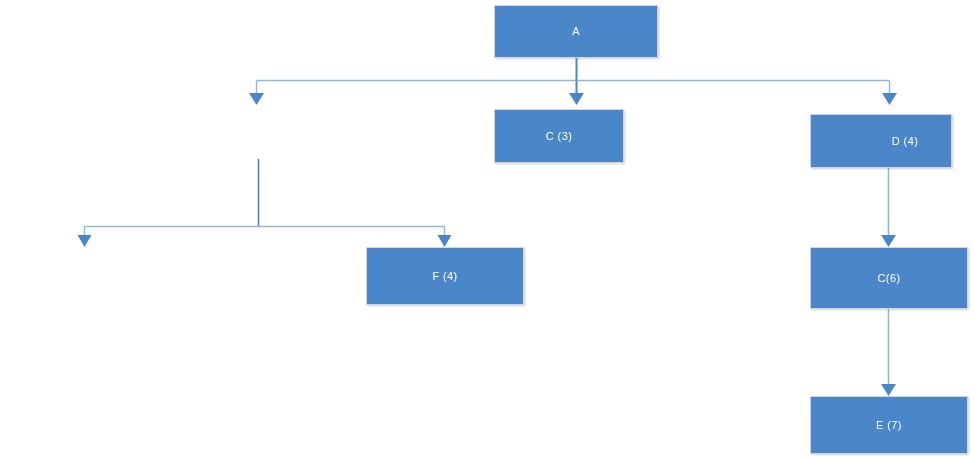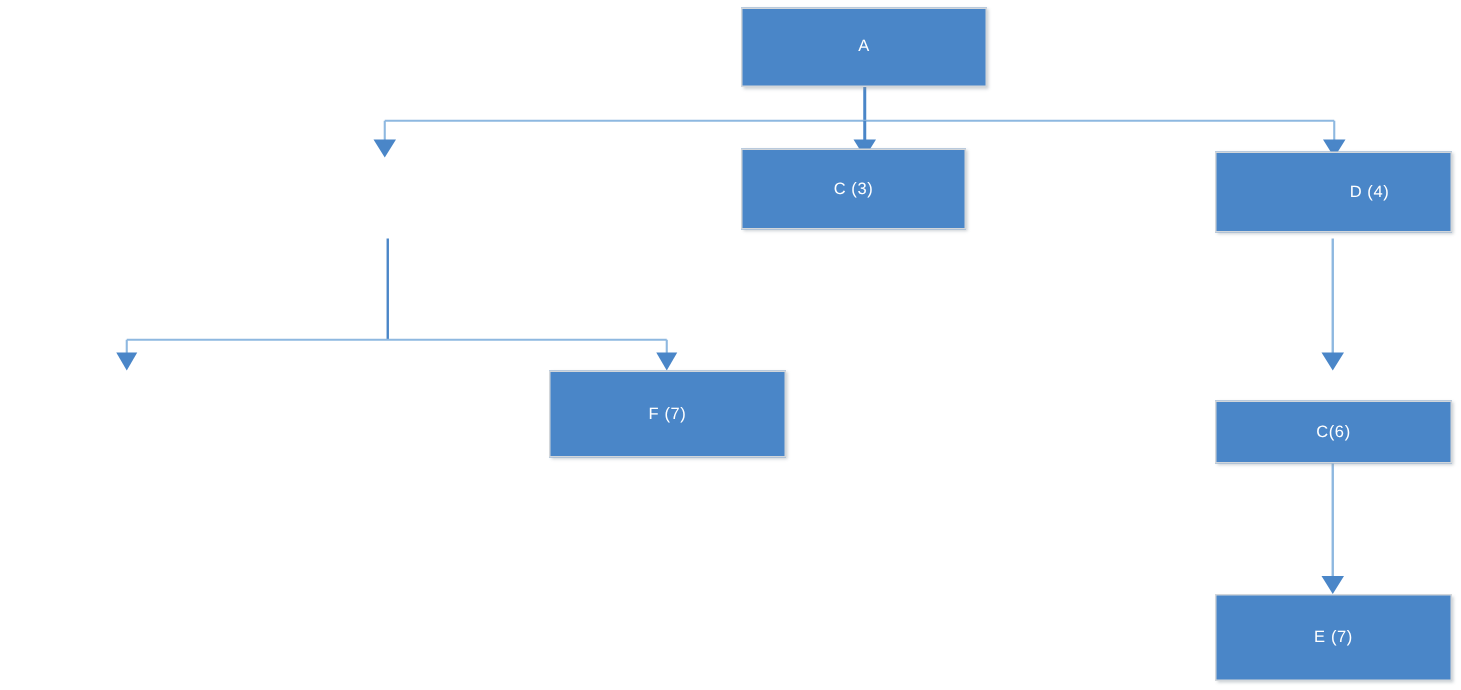--- a/index.html
+++ b/index.html
@@ -81,34 +81,34 @@
 
     <path d="M 888.5 305 L 888.5 385" stroke="#8eb8e0" stroke-width="1.6" fill="none"></path>
     <polygon points="881,384 896,384 888.5,396" fill="#4a86c8"></polygon>
   </svg>
 
   <div class="node" style="left:494px; top:5px; width:164px; height:53px;">
     <span class="node-label">A</span>
   </div>
 
 
-  <div class="node" style="left:494px; top:99px; width:150px; height:54px;">
+  <div class="node" style="left:494px; top:109px; width:130px; height:54px;">
     <span class="node-label">C (3)</span>
   </div>
 
-  <div class="node" style="left:810px; top:101px; width:158px; height:54px;padding-left:48px;">
+  <div class="node" style="left:810px; top:114px; width:142px; height:54px;padding-left:48px;">
     <span class="node-label">D (4)</span>
   </div>
 
 
   <div class="node" style="left:366px; top:247px; width:158px; height:58px;">
-    <span class="node-label">F (7)</span>
+    <span class="node-label">F (4)</span>
   </div>
 
-  <div class="node" style="left:810px; top:247px; width:158px; height:42px;margin-top:20px;">
+  <div class="node" style="left:810px; top:247px; width:158px; height:62px;">
     <span class="node-label">C(6)</span>
   </div>
 
   <div class="node" style="left:810px; top:396px; width:158px; height:58px;justify-content:center;">
     <span class="node-label">E (7)</span>
   </div>
 
 </div>
 
 </body></html>

